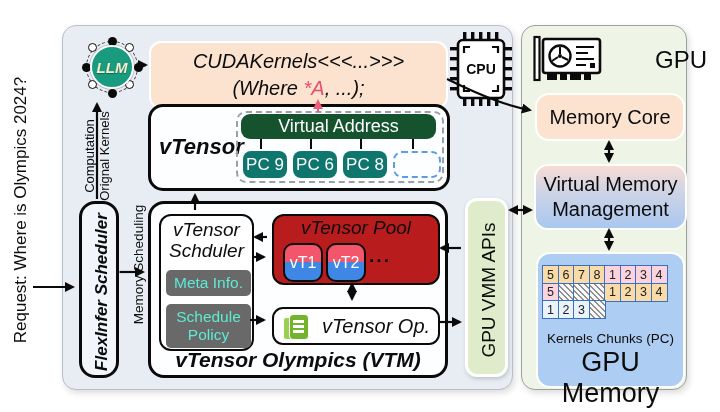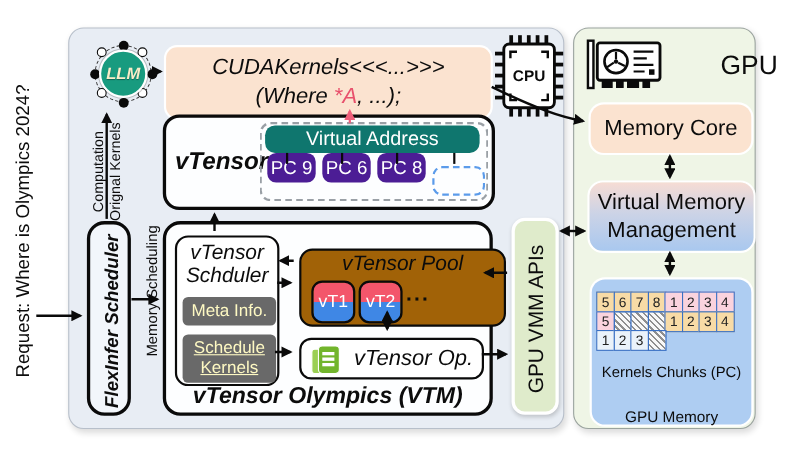--- a/index.html
+++ b/index.html
@@ -33,46 +33,46 @@
   .cuda-box{position:absolute;left:88px;top:5px;width:295px;height:64px;background:#fbe3d0;border-radius:10px;
             display:flex;flex-direction:column;align-items:center;justify-content:center;
             font-size:20px;font-style:italic;line-height:27px;box-shadow:0 0 0 2px #fff;margin-top:12px;}
   .cuda-box .hl{color:#e8506c;}
 
   
   .vtensor-box{position:absolute;left:85px;top:78px;width:302px;height:87px;background:#fdfeff;
                border:3.5px solid #0a0a0a;border-radius:15px;}
   .vtensor-label{position:absolute;left:8px;top:27px;width:84px;font-size:22px;font-weight:bold;font-style:italic;text-align:center;}
   .va-cont{position:absolute;left:85px;top:4px;width:208px;height:72px;border:2px dashed #9aa0a6;border-radius:10px;}
-  .va-bar{position:absolute;left:90px;top:7px;width:195px;height:25px;background:#0f766e;border-radius:9px;color:#fff;
+  .va-bar{position:absolute;left:90px;top:7px;width:195px;height:25px;background:#14532d;border-radius:9px;color:#fff;
           display:flex;align-items:center;justify-content:center;font-size:18px;}
-  .pc{position:absolute;top:32px;width:44px;height:27px;background:#4c1d95;border-radius:8px;color:#fff;
+  .pc{position:absolute;top:44px;width:44px;height:27px;background:#0f766e;border-radius:8px;color:#fff;
       display:flex;align-items:center;justify-content:center;font-size:17px;}
   .pc-dashed{position:absolute;top:44px;left:242px;width:48px;height:27px;border:2px dashed #5b9bea;border-radius:9px;}
 
   
   .cpu-chip{position:absolute;left:386px;top:1px;}
 
   
   .flexinfer-box{position:absolute;left:16px;top:175px;width:40px;height:177px;background:#f2f6fb;
                  border:3px solid #0a0a0a;border-radius:16px;}
   .flexinfer-label{left:-65px;top:78px;width:170px;height:20px;font-size:17px;font-weight:bold;font-style:italic;}
 
   
   .vtm-box{position:absolute;left:85px;top:175px;width:300px;height:177px;background:#fdfeff;
            border:3.5px solid #0a0a0a;border-radius:16px;}
   .vtm-title{position:absolute;left:0;bottom:3px;width:100%;text-align:center;font-size:21px;font-weight:bold;font-style:italic;}
   .schduler-box{position:absolute;left:8px;top:10px;width:95px;height:137px;background:#fff;
                 border:2.5px solid #0a0a0a;border-radius:12px;}
   .schd-title{position:absolute;left:0;top:3px;width:100%;text-align:center;font-size:19px;font-style:italic;line-height:21px;}
-  .gray-box{position:absolute;left:5px;width:85px;background:#696969;border-radius:5px;color:#fef9c3;
+  .gray-box{position:absolute;left:5px;width:85px;background:#696969;border-radius:5px;color:#5eead4;
             display:flex;flex-direction:column;align-items:center;justify-content:center;font-size:15.5px;line-height:18px;}
   .gray-box.meta{top:54px;height:26px;}
-  .gray-box.policy{top:88px;height:44px;text-decoration:underline;}
-  .pool-box{position:absolute;left:121px;top:22px;width:188px;height:71px;background:#a16207;
+  .gray-box.policy{top:88px;height:44px;}
+  .pool-box{position:absolute;left:121px;top:10px;width:168px;height:71px;background:#b91c1c;
             border:2.5px solid #0a0a0a;border-radius:12px;}
   .pool-title{position:absolute;left:0;top:1px;width:100%;text-align:center;font-size:19px;font-style:italic;}
   .vt{position:absolute;top:27px;width:40px;height:39px;border:2.5px solid #0a0a0a;border-radius:10px;
       background:linear-gradient(180deg,#f3566b 0 50%,#3f87e5 50% 100%);color:#fff;
       display:flex;align-items:center;justify-content:center;font-size:16px;}
   .pool-dots{position:absolute;left:92px;top:34px;width:28px;text-align:center;font-size:19px;font-weight:bold;letter-spacing:1px;}
   .op-box{position:absolute;left:121px;top:103px;width:168px;height:38px;background:#fff;
           border:2.5px solid #0a0a0a;border-radius:11px;}
   .op-label{position:absolute;left:44px;top:0;width:116px;height:100%;display:flex;align-items:center;justify-content:center;
             font-size:20px;font-style:italic;}
@@ -101,21 +101,21 @@
   .grow{display:flex;}
   .grow + .grow{margin-top:-1.5px;}
   .cell{width:17px;height:19px;border:1.5px solid #3a70c4;display:flex;align-items:center;justify-content:center;
         font-size:12.5px;color:#222;background:#fff;}
   .cell + .cell{margin-left:-1.5px;}
   .cell.tan{background:#f8dba6;}
   .cell.pinkc{background:#fad3de;}
   .cell.lightc{background:#eaf2fa;}
   .cell.hatch{background:repeating-linear-gradient(45deg,#f8f8f8 0 2.5px,#8f8f8f 2.5px 4px);}
   .chunks-label{position:absolute;left:0;top:77px;width:100%;text-align:center;font-size:13.5px;}
-  .gpumem-title{position:absolute;left:0;top:93px;width:100%;text-align:center;font-size:14px;margin-top:24px;}
+  .gpumem-title{position:absolute;left:0;top:93px;width:100%;text-align:center;font-size:27px;}
 
   .overlay{position:absolute;left:0;top:0;pointer-events:none;}
 </style>
 </head>
 <body>
 
 <div class="stage">
 
   <div class="rot-label request">Request: Where is Olympics 2024?</div>
 
@@ -195,21 +195,21 @@
 
     <div class="vtm-box">
       <div class="schduler-box">
         <div class="schd-title">
           <div>vTensor</div>
           <div>Schduler</div>
         </div>
         <div class="gray-box meta">Meta Info.</div>
         <div class="gray-box policy">
           <div>Schedule</div>
-          <div>Kernels</div>
+          <div>Policy</div>
         </div>
       </div>
       <div class="pool-box">
         <div class="pool-title">vTensor Pool</div>
         <div class="vt" style="left:9px">vT1</div>
         <div class="vt" style="left:52px">vT2</div>
         <div class="pool-dots">···</div>
       </div>
       <div class="op-box">
         <div class="op-icon">

